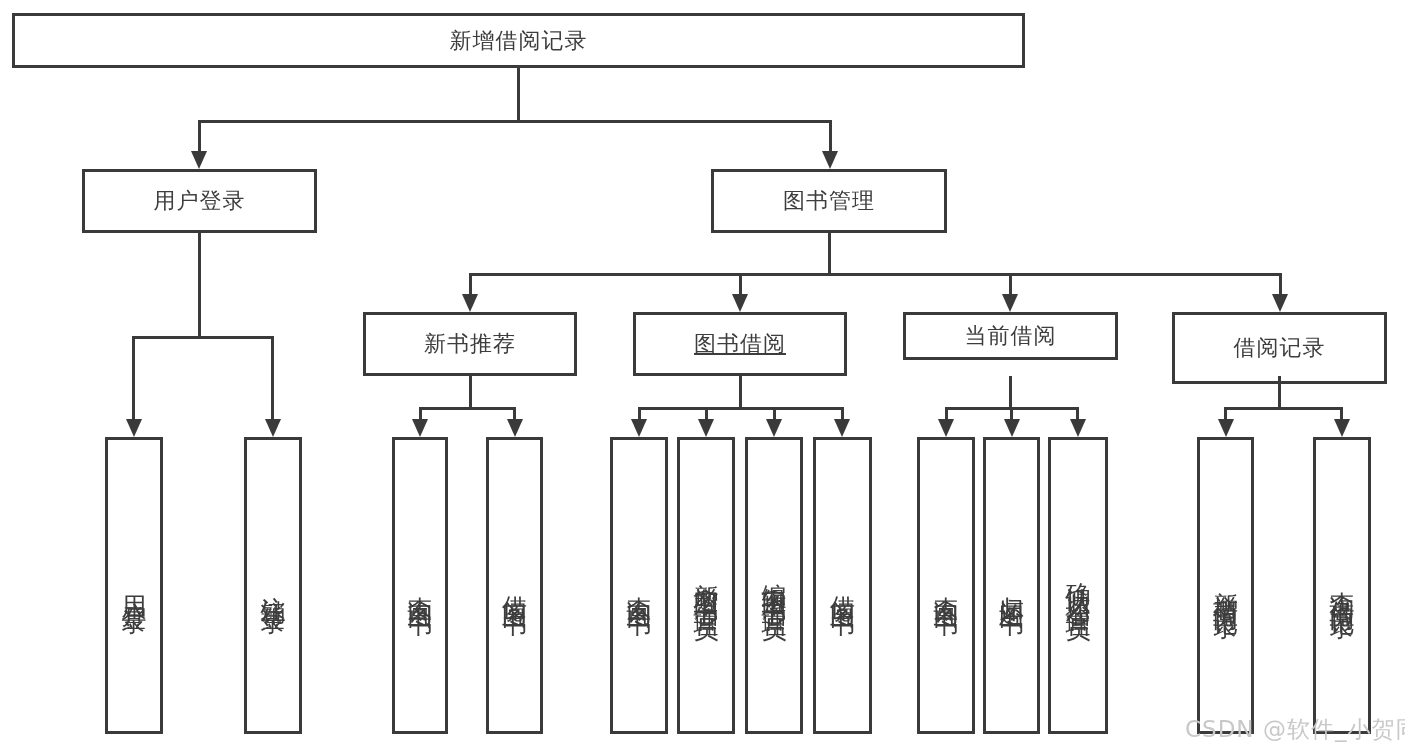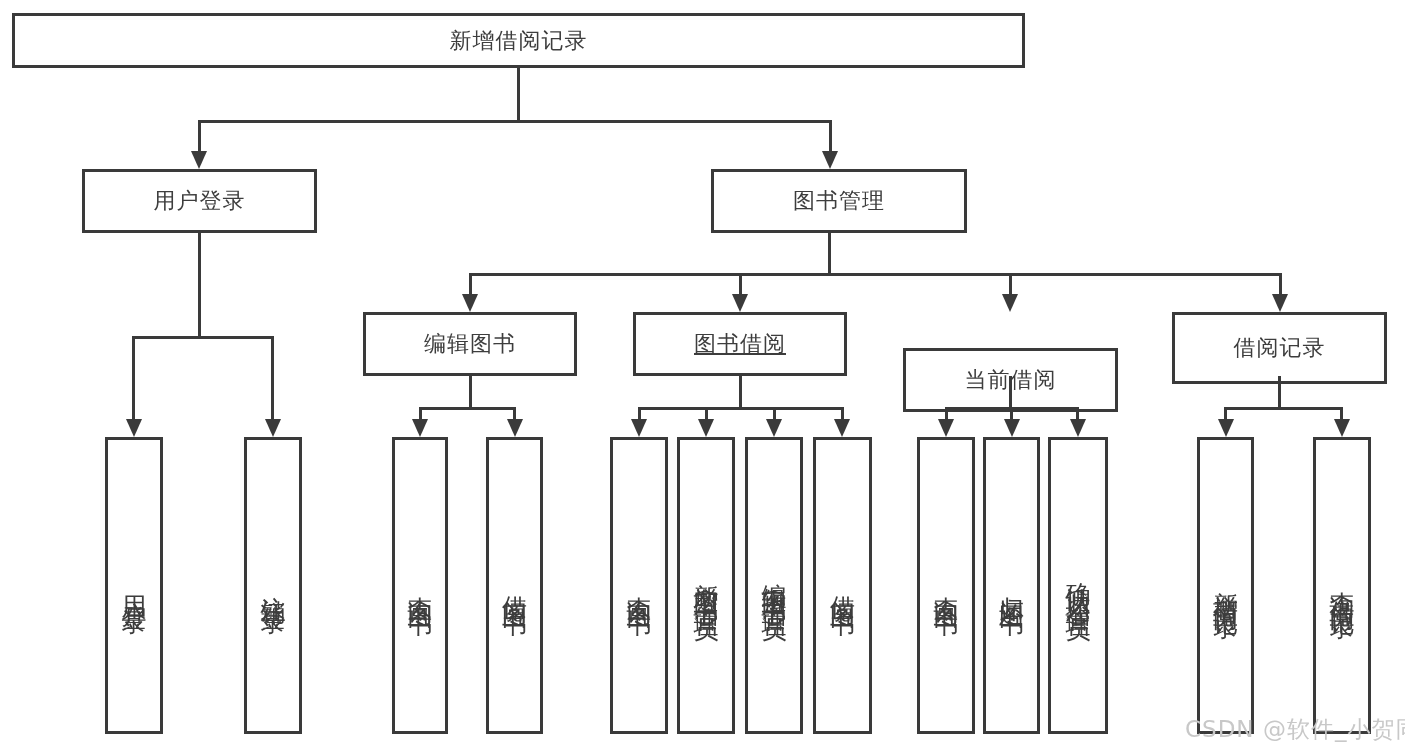--- a/index.html
+++ b/index.html
@@ -77,21 +77,21 @@
   <div class="vline" style="left:517px; top:68px; height:52px;"></div>
   <div class="hline" style="left:198px; top:120px; width:634px;"></div>
   <div class="vline" style="left:198px; top:120px; height:35px;"></div>
   <div class="arrow" style="left:191px; top:151px;"></div>
   <div class="vline" style="left:829px; top:120px; height:35px;"></div>
   <div class="arrow" style="left:822px; top:151px;"></div>
 
   <div class="box" style="left:82px; top:169px; width:235px; height:64px;">
     <span class="hlabel">用户登录</span>
   </div>
-  <div class="box" style="left:711px; top:169px; width:256px; height:64px;">
+  <div class="box" style="left:711px; top:169px; width:236px; height:64px;">
     <span class="hlabel">图书管理</span>
   </div>
 
   <div class="vline" style="left:198px; top:233px; height:103px;"></div>
   <div class="hline" style="left:132px; top:336px; width:142px;"></div>
   <div class="vline" style="left:132px; top:336px; height:83px;"></div>
   <div class="arrow" style="left:126px; top:419px;"></div>
   <div class="vline" style="left:271px; top:336px; height:83px;"></div>
   <div class="arrow" style="left:265px; top:419px;"></div>
 
@@ -100,26 +100,26 @@
   <div class="vline" style="left:469px; top:273px; height:22px;"></div>
   <div class="arrow" style="left:462px; top:294px;"></div>
   <div class="vline" style="left:739px; top:273px; height:22px;"></div>
   <div class="arrow" style="left:732px; top:294px;"></div>
   <div class="vline" style="left:1009px; top:273px; height:22px;"></div>
   <div class="arrow" style="left:1002px; top:294px;"></div>
   <div class="vline" style="left:1279px; top:273px; height:22px;"></div>
   <div class="arrow" style="left:1272px; top:294px;"></div>
 
   <div class="box" style="left:363px; top:312px; width:214px; height:64px;">
-    <span class="hlabel">编辑图书</span>
+    <span class="hlabel">新书推荐</span>
   </div>
   <div class="box" style="left:633px; top:312px; width:214px; height:64px;text-decoration:underline;">
     <span class="hlabel">图书借阅</span>
   </div>
-  <div class="box" style="left:903px; top:312px; width:215px; height:64px;margin-top:36px;">
+  <div class="box" style="left:903px; top:312px; width:215px; height:48px;">
     <span class="hlabel">当前借阅</span>
   </div>
   <div class="box" style="left:1172px; top:312px; width:215px; height:72px;">
     <span class="hlabel">借阅记录</span>
   </div>
 
   <div class="vline" style="left:469px; top:376px; height:31px;"></div>
   <div class="hline" style="left:419px; top:407px; width:97px;"></div>
   <div class="vline" style="left:419px; top:407px; height:12px;"></div>
   <div class="arrow" style="left:412px; top:419px;"></div>

